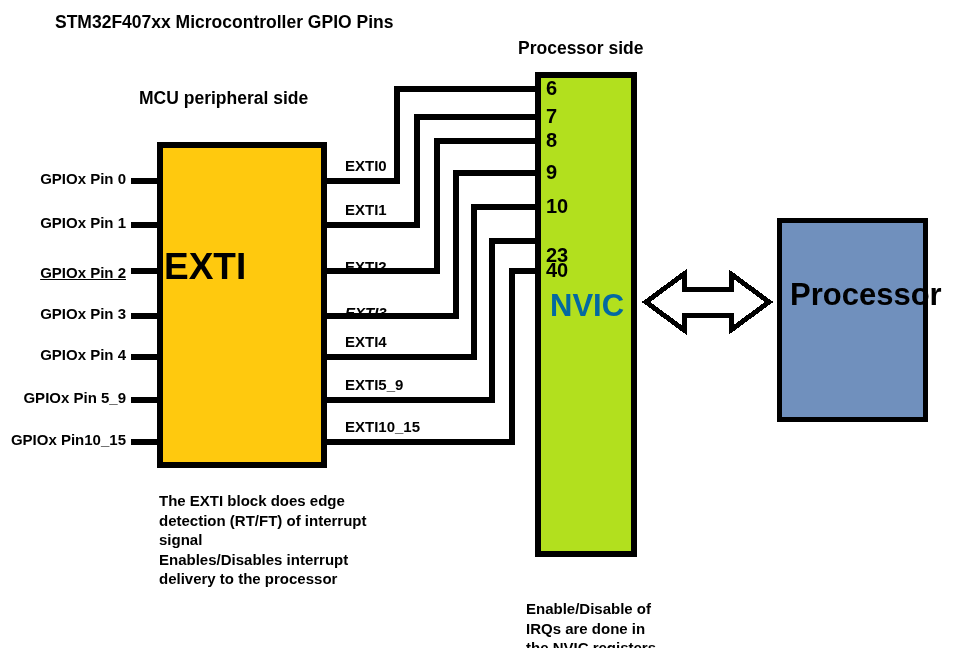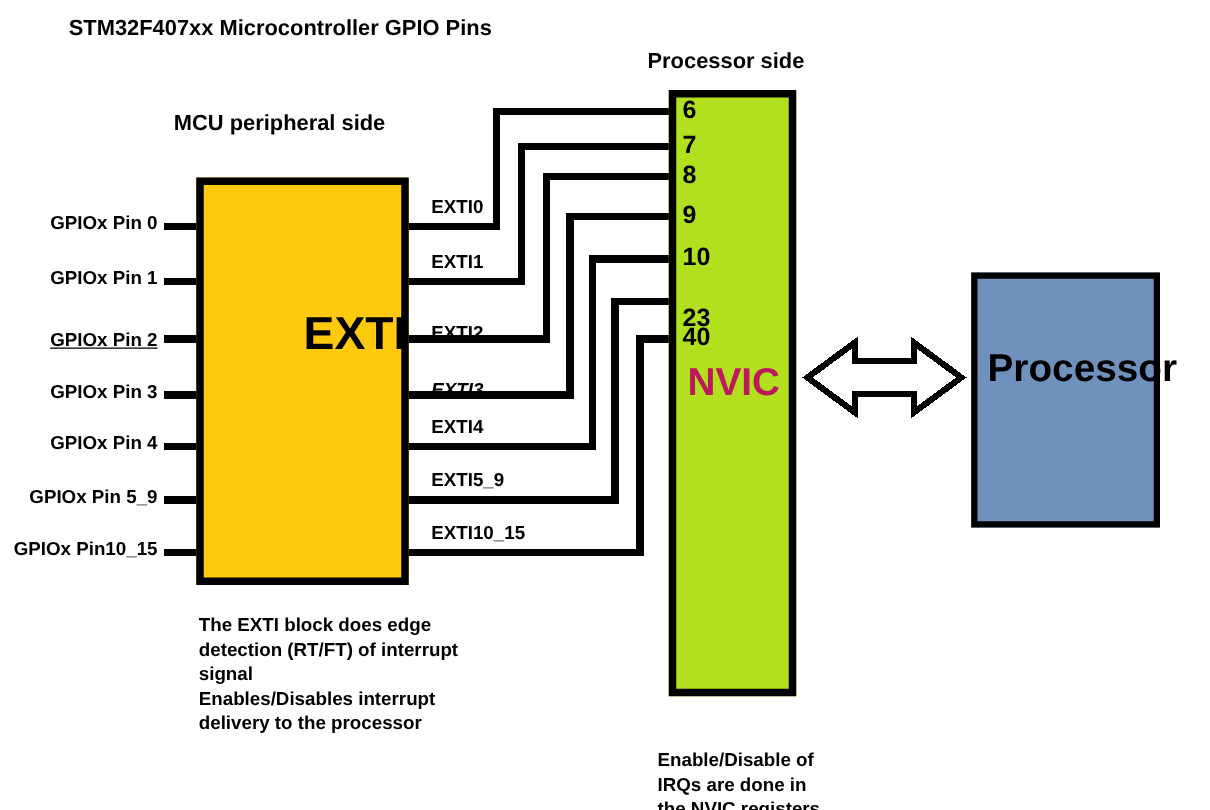--- a/index.html
+++ b/index.html
@@ -9,21 +9,21 @@
     overflow:hidden;
   }
   .abs{position:absolute;white-space:nowrap;}
   .title{left:55px;top:11px;font-size:17.5px;line-height:22px;}
   .side-label{font-size:17.5px;}
   .mcu-side{left:139px;top:88px;}
   .proc-side{left:518px;top:38px;}
   #wires{position:absolute;left:0;top:0;width:968px;height:648px;shape-rendering:crispEdges;}
   .block{position:absolute;box-sizing:border-box;border:6px solid #000;}
   .exti-block{left:157px;top:142px;width:170px;height:326px;}
-  .exti-label{position:absolute;left:16px;top:98px;width:100%;text-align:center;font-size:37px;padding-left:26px;}
+  .exti-label{position:absolute;left:1px;top:98px;width:100%;text-align:left;font-size:37px;}
   .nvic-block{left:535px;top:72px;width:102px;height:485px;}
   .nvic-label{position:absolute;left:9px;top:210px;font-size:31px;color:#0a0f2d;}
   .core-block{left:777px;top:218px;width:151px;height:204px;border-width:5px;text-align:right;}
   .core-text{position:absolute;left:8px;top:53px;font-size:31px;line-height:37px;color:#000;}
   .gpio-label{position:absolute;right:842px;font-size:15px;white-space:nowrap;}
   .wire-label{position:absolute;left:345px;font-size:15px;white-space:nowrap;}
   .irq-number{position:absolute;left:546px;font-size:20px;white-space:nowrap;}
   .note{position:absolute;font-size:15px;line-height:19.5px;white-space:pre-line;}
   .exti-note{left:159px;top:491px;}
   .nvic-note{left:526px;top:572px;margin-top:27px;}
@@ -59,21 +59,21 @@
         <polyline points="322,442 512,442 512,271 539,271" fill="none" stroke="#000000" stroke-width="6"></polyline>
       </g>
     <polygon points="646,302 684,274 684,289 731,289 731,274 769,302 731,330 731,315 684,315 684,330" fill="#ffffff" stroke="#000000" stroke-width="5"></polygon>
   </svg>
 
   <div class="block exti-block" style="background: rgb(255, 201, 14);">
     <div class="exti-label">EXTI</div>
   </div>
 
   <div class="block nvic-block" style="background: rgb(178, 224, 30);">
-    <div class="nvic-label" style="color: #be185d;">NVIC</div>
+    <div class="nvic-label" style="color: #0369a1;">NVIC</div>
   </div>
 
   <div class="block core-block" style="background: rgb(112, 144, 189);">
     <div class="core-text">
       <div>Processor</div>
     </div>
   </div>
 
   <div class="note exti-note">The EXTI block does edge
 detection (RT/FT) of interrupt

